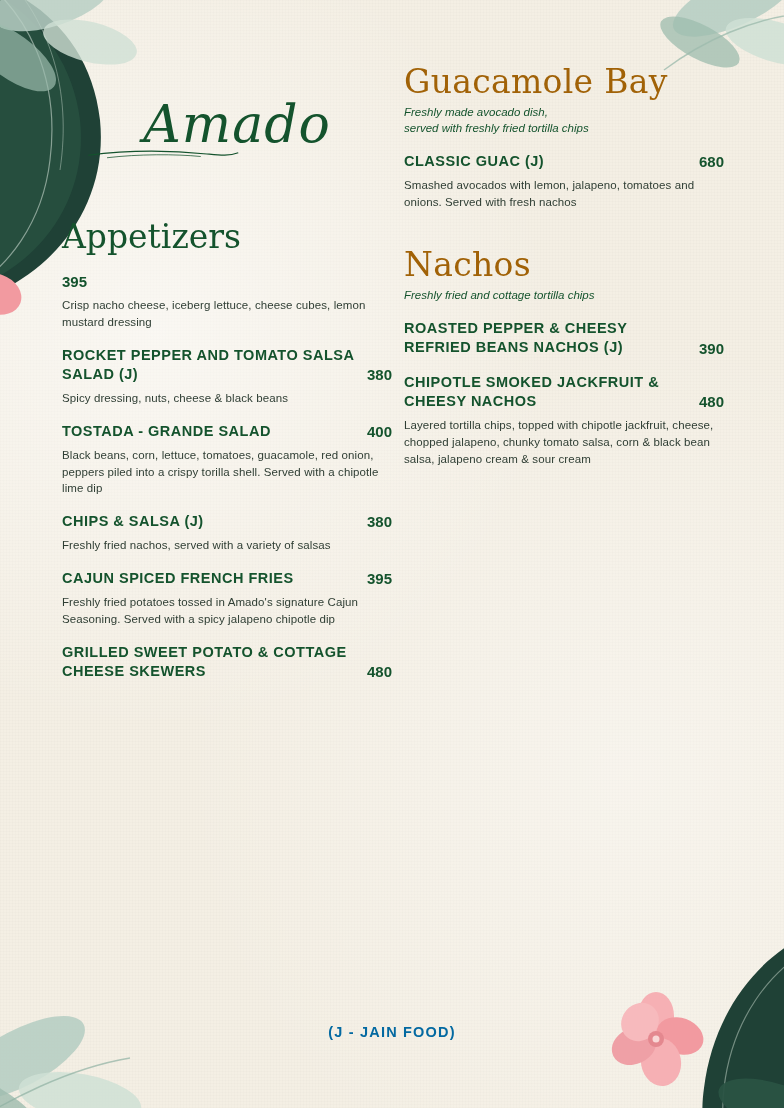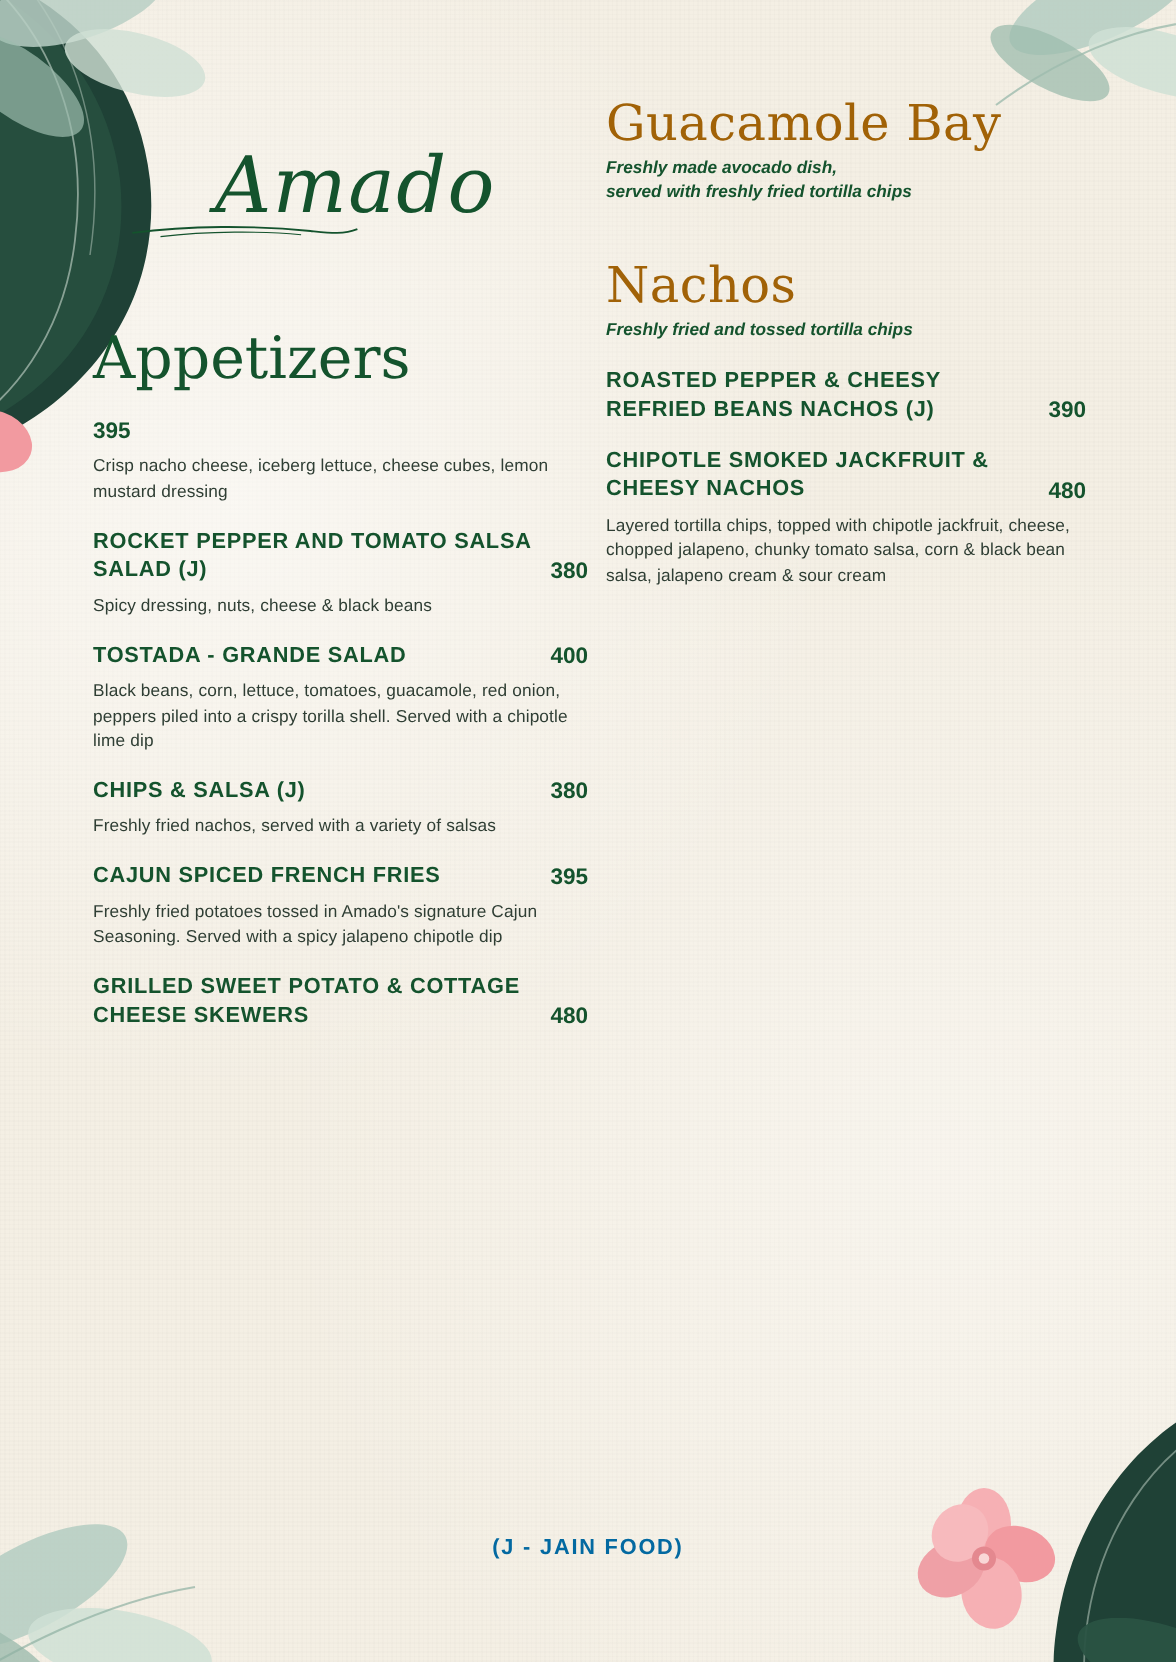--- a/index.html
+++ b/index.html
@@ -80,21 +80,21 @@
     color: #a16207;
     margin: 0 0 14px 0;
     font-weight: normal;
     letter-spacing: 0.3px;
   }
   .section-title.small-gap { margin-bottom: 4px; }
 
   .section-sub {
     font-size: 11.5px;
     font-style: italic;
-    font-weight: bold;
+    font-weight: normal;
     color: #14532d;
     line-height: 1.35;
     margin: 0 0 16px 0;
   }
 
   .item { margin-bottom: 15px; }
 
   .item-head {
     display: flex;
     align-items: flex-start;
@@ -121,21 +121,21 @@
   .item-desc {
     font-size: 11.5px;
     line-height: 1.45;
     color: #2f3e34;
     margin-top: 6px;
     letter-spacing: 0.1px;
   }
 
   .left-heading {
     font-family: "DejaVu Serif", serif;
-    font-size: 39px;
+    font-size: 33px;
     margin: 0 0 16px 0;
     font-weight: normal;
   }
 
   .footer-note {
     position: absolute;
     z-index: 3;
     left: 0;
     right: 0;
     bottom: 68px;
@@ -257,23 +257,30 @@
       </div>
     </div>
   </div>
 
   <div class="col-right">
 
     <h2 class="section-title small-gap">Guacamole Bay</h2>
     <div class="section-sub" style="white-space:pre-line;">Freshly made avocado dish,
 served with freshly fried tortilla chips</div>
 
+    <div class="item">
+      <div class="item-head">
+        <div class="item-name">CLASSIC GUAC   (J)</div>
+        <div class="item-price">680</div>
+      </div>
+      <div class="item-desc">Smashed avocados with lemon, jalapeno, tomatoes and onions. Served with fresh nachos</div>
+    </div>
 
     <h2 class="section-title small-gap" style="margin-top:34px;">Nachos</h2>
-    <div class="section-sub">Freshly fried and tossed tortilla chips</div>
+    <div class="section-sub">Freshly fried and cottage tortilla chips</div>
 
     <div class="item">
       <div class="item-head">
         <div class="item-name">ROASTED PEPPER &amp; CHEESY REFRIED BEANS NACHOS   (J)</div>
         <div class="item-price low">390</div>
       </div>
     </div>
     <div class="item">
       <div class="item-head">
         <div class="item-name">CHIPOTLE SMOKED JACKFRUIT &amp; CHEESY NACHOS</div>

